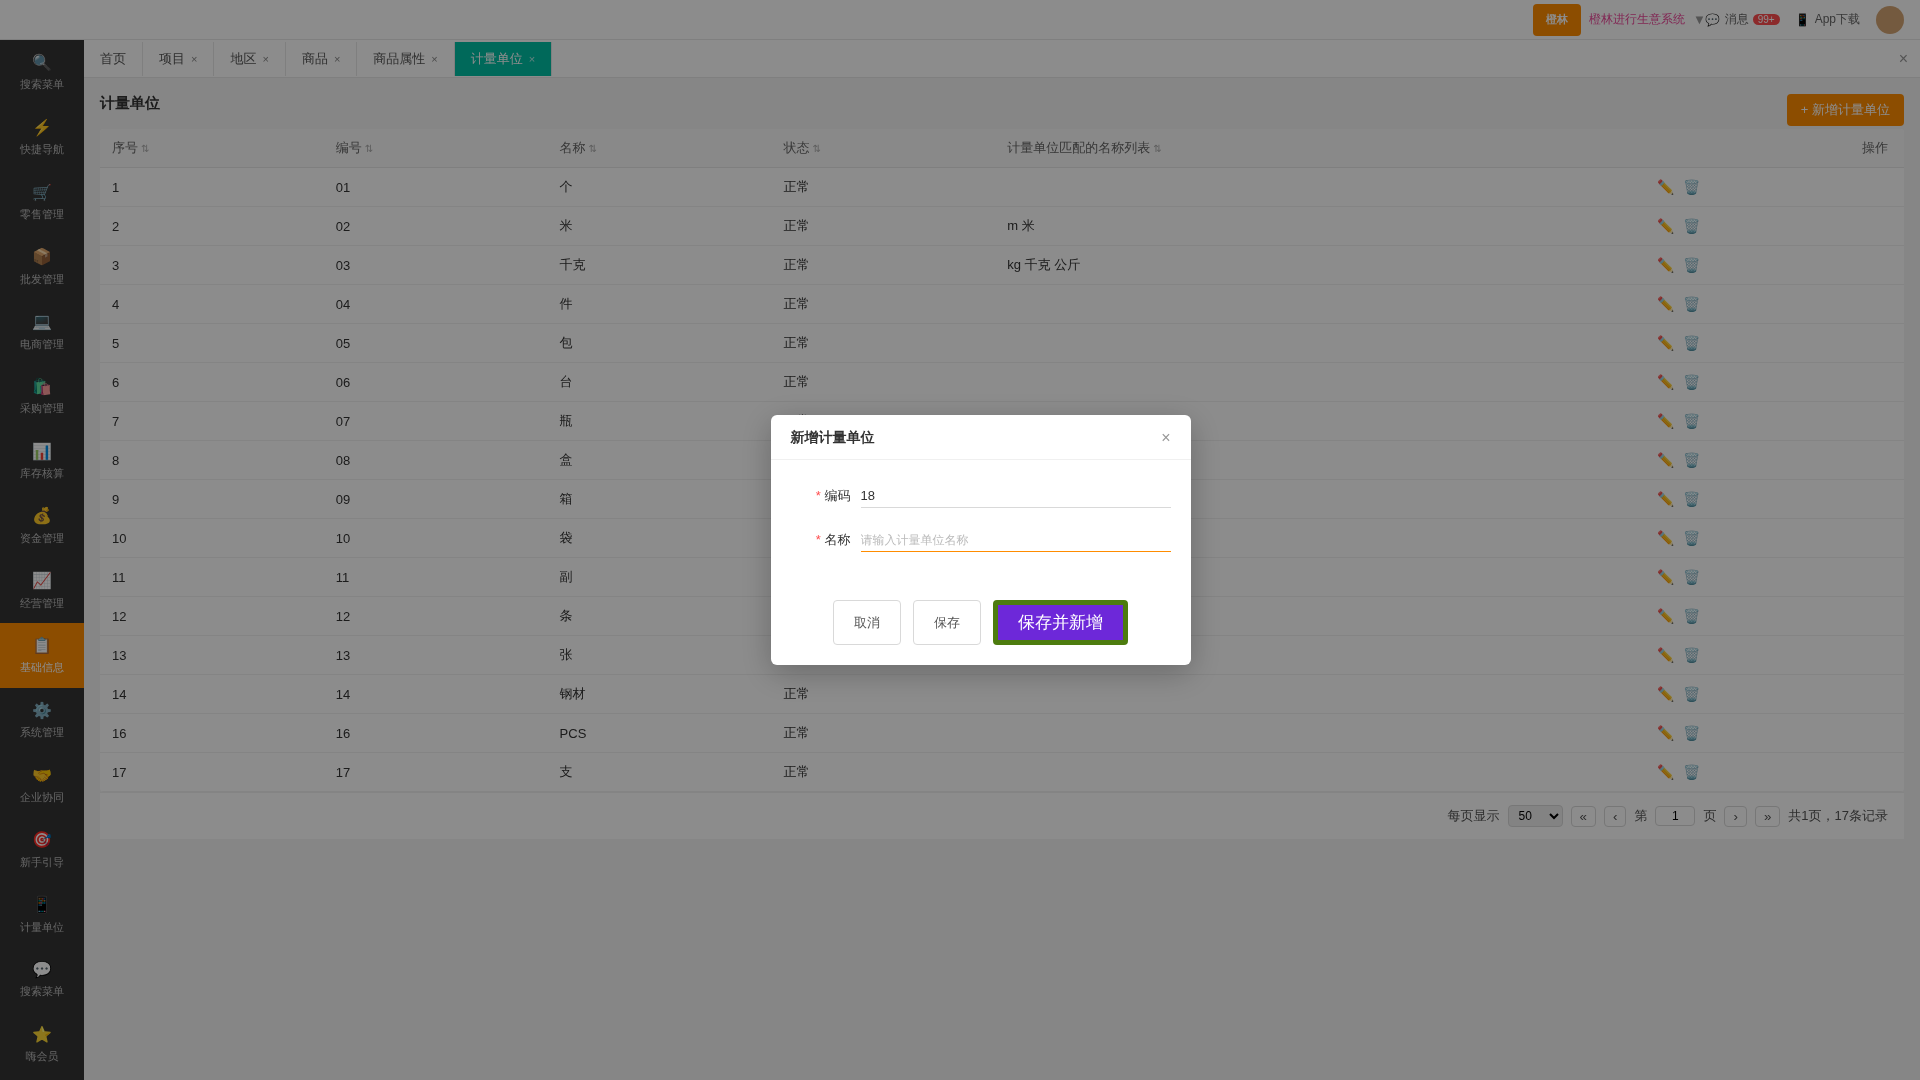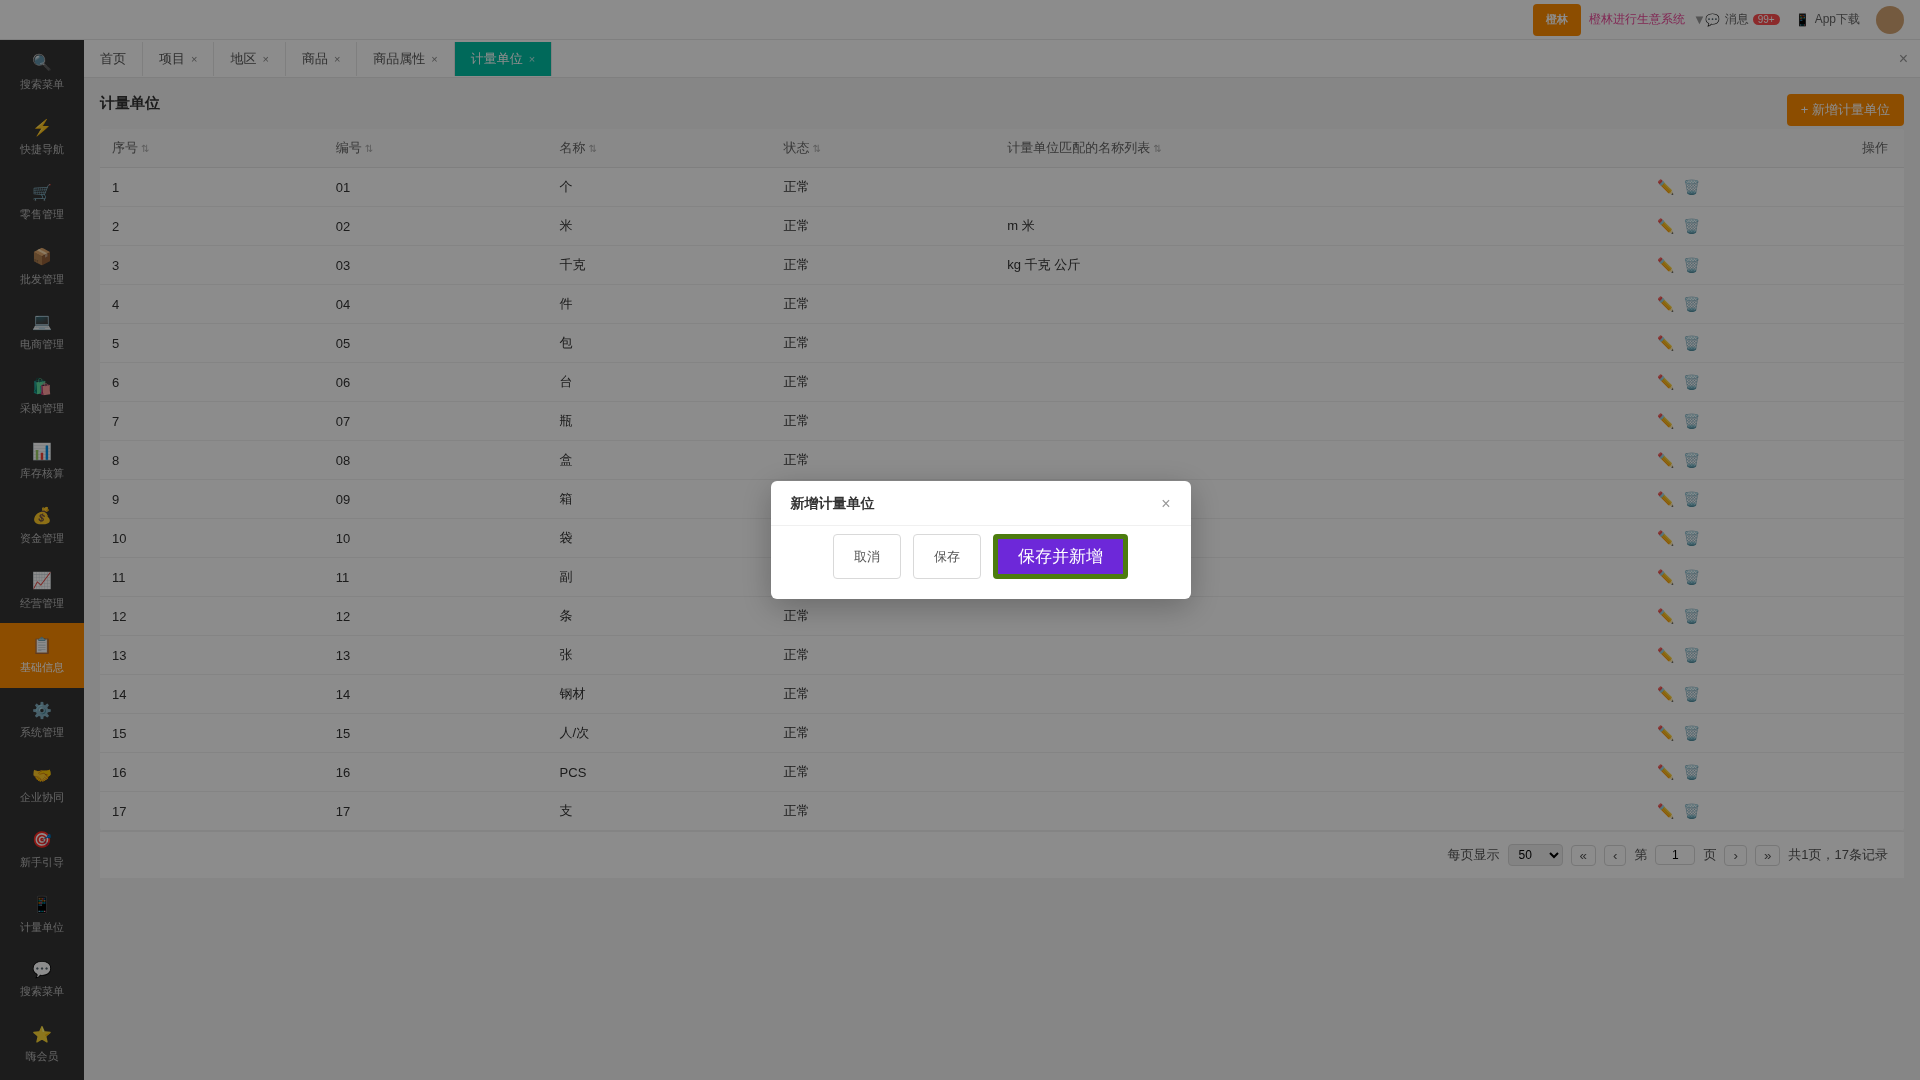--- a/index.html
+++ b/index.html
@@ -658,33 +658,20 @@
     <td class="status-normal">正常</td>
     <td></td>
     <td style="text-align:right;padding-right:16px;">
       <span class="action-btns">
         <span class="action-btn">✏️</span>
         <span class="action-btn">🗑️</span>
       </span>
     </td>
   </tr>
             <tr>
-    <td>15</td>
-    <td>15</td>
-    <td>人/次</td>
-    <td class="status-normal">正常</td>
-    <td></td>
-    <td style="text-align:right;padding-right:16px;">
-      <span class="action-btns">
-        <span class="action-btn">✏️</span>
-        <span class="action-btn">🗑️</span>
-      </span>
-    </td>
-  </tr>
-            <tr>
     <td>16</td>
     <td>16</td>
     <td>PCS</td>
     <td class="status-normal">正常</td>
     <td></td>
     <td style="text-align:right;padding-right:16px;">
       <span class="action-btns">
         <span class="action-btn">✏️</span>
         <span class="action-btn">🗑️</span>
       </span>
@@ -726,19 +713,29 @@
     </div>
   </div>
 </div>
 
 <div class="overlay">
   <div class="modal">
     <div class="modal-header">
       <span class="modal-title">新增计量单位</span>
       <span class="modal-close">×</span>
     </div>
+    <div class="modal-body">
+      <div class="form-row">
+        <label class="form-label required">编码</label>
+        <input class="form-input" value="18" style="">
+      </div>
+      <div class="form-row">
+        <label class="form-label required">名称</label>
+        <input class="form-input active-border" placeholder="请输入计量单位名称" style="">
+      </div>
+    </div>
     <div class="modal-footer">
       <button class="btn-cancel">取消</button>
       <button class="btn-save">保存</button>
       <button class="btn-save-add">保存并新增</button>
     </div>
   </div>
 </div>
 
 </body></html>

